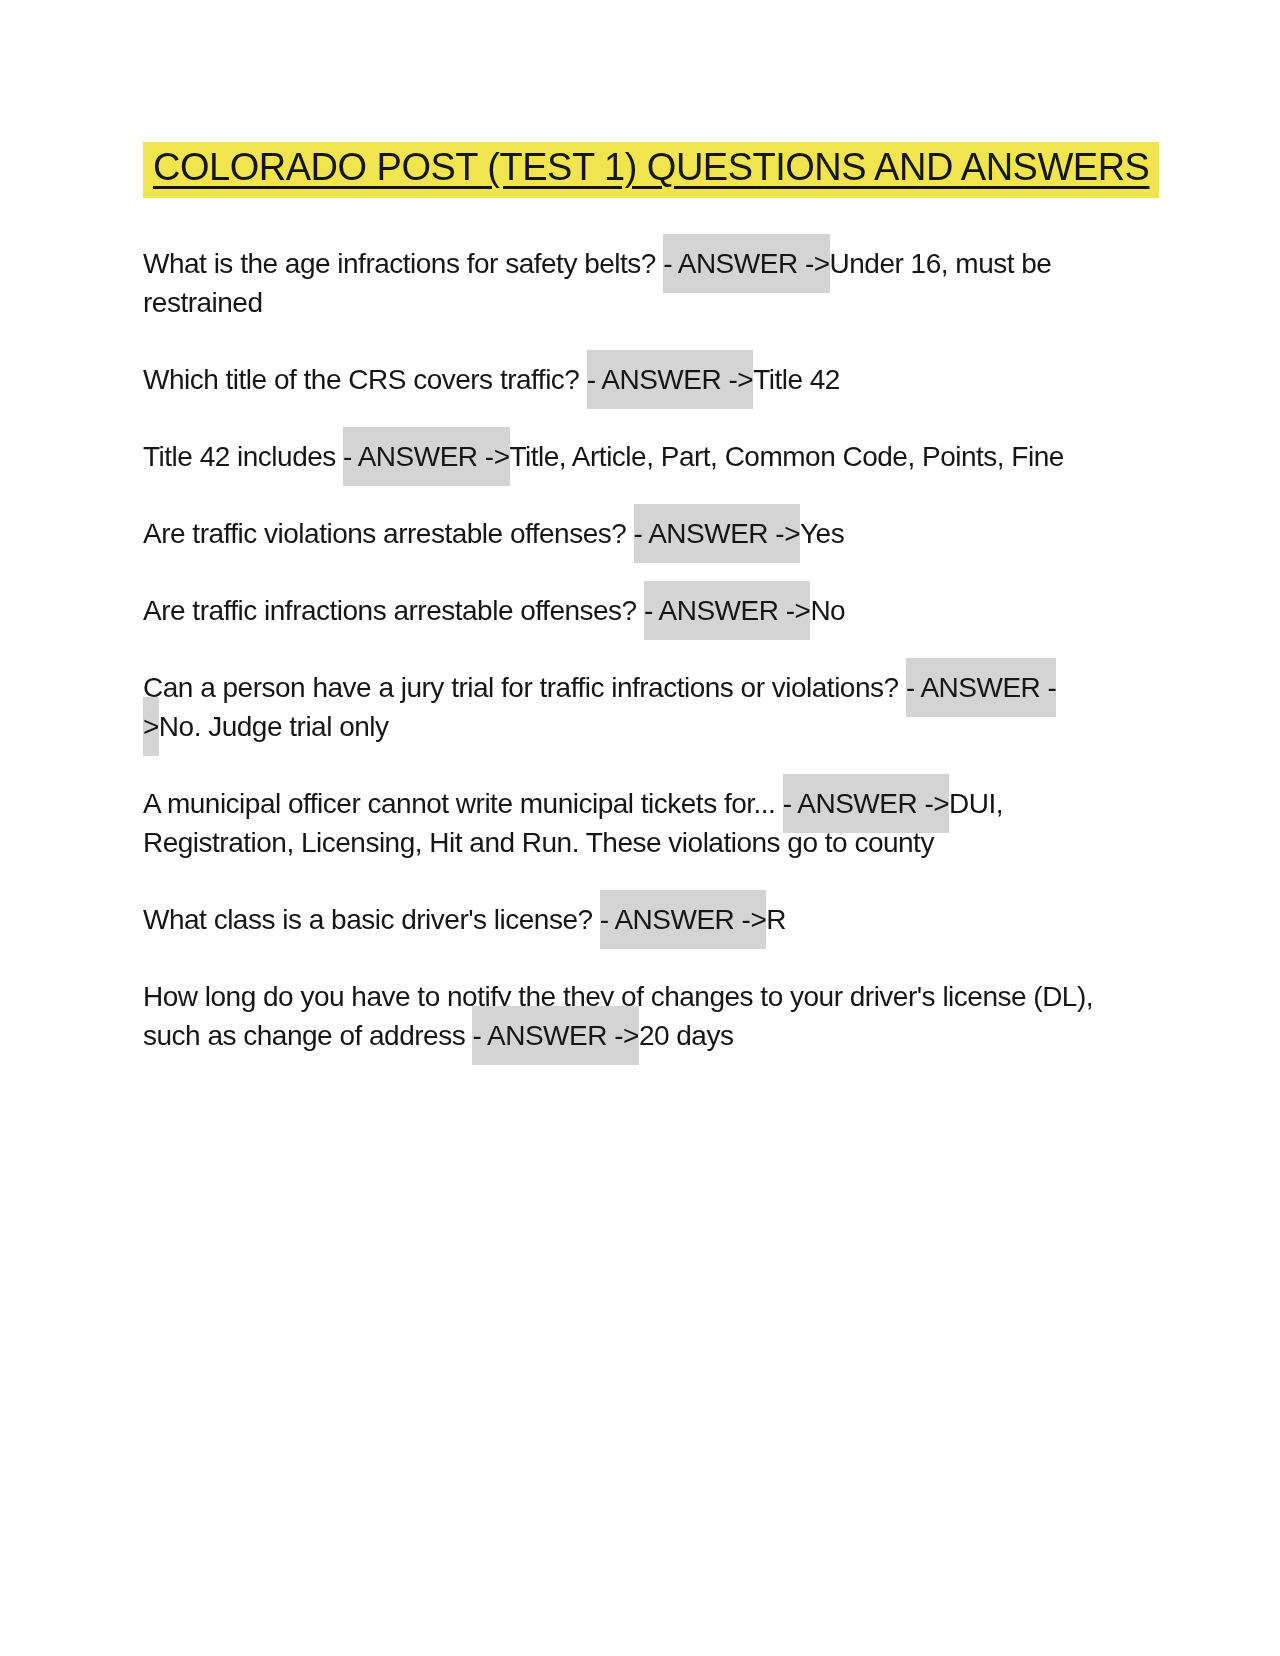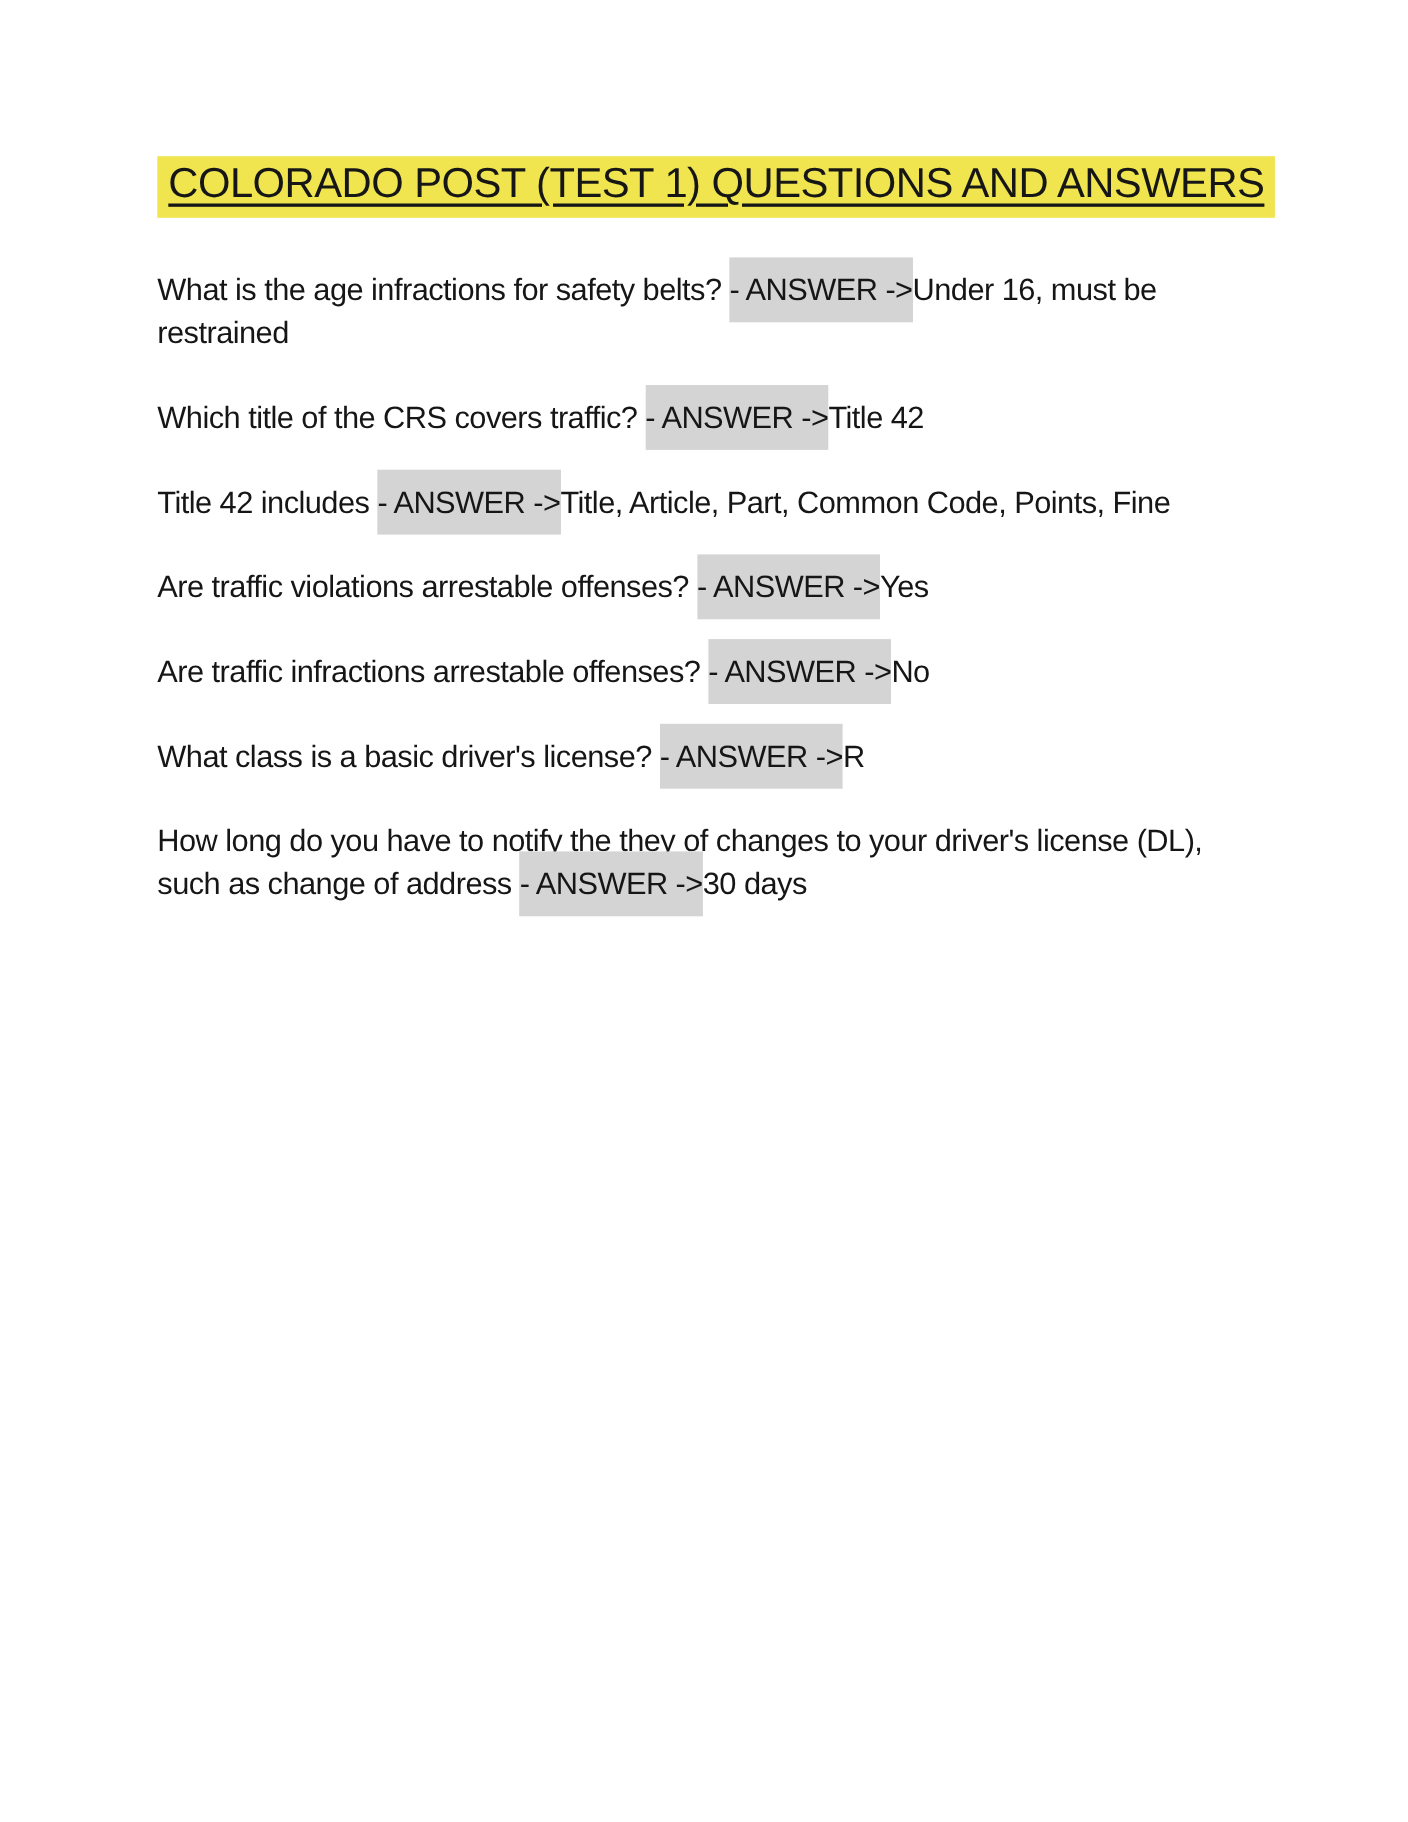--- a/index.html
+++ b/index.html
@@ -66,22 +66,24 @@
   <p class="qa"><span class="q-text">What is the age infractions for safety belts? </span><span class="marker">- ANSWER -&gt;</span><span class="a-text">Under 16, must be restrained</span></p>
 
   <p class="qa"><span class="q-text">Which title of the CRS covers traffic? </span><span class="marker">- ANSWER -&gt;</span><span class="a-text">Title 42</span></p>
 
   <p class="qa"><span class="q-text">Title 42 includes </span><span class="marker">- ANSWER -&gt;</span><span class="a-text">Title, Article, Part, Common Code, Points, Fine</span></p>
 
   <p class="qa"><span class="q-text">Are traffic violations arrestable offenses? </span><span class="marker">- ANSWER -&gt;</span><span class="a-text">Yes</span></p>
 
   <p class="qa"><span class="q-text">Are traffic infractions arrestable offenses? </span><span class="marker">- ANSWER -&gt;</span><span class="a-text">No</span></p>
 
+  <p class="qa"><span class="q-text">Can a person have a jury trial for traffic infractions or violations? </span><span class="marker">- ANSWER -&gt;</span><span class="a-text">No. Judge trial only</span></p>
 
+  <p class="qa"><span class="q-text">A municipal officer cannot write municipal tickets for... </span><span class="marker">- ANSWER -&gt;</span><span class="a-text">DUI, Registration, Licensing, Hit and Run. These violations go to county</span></p>
 
 
   <p class="qa"><span class="q-text">What class is a basic driver's license? </span><span class="marker">- ANSWER -&gt;</span><span class="a-text">R</span></p>
 
-  <p class="qa"><span class="q-text">How long do you have to notify the they of changes to your driver's license (DL), such as change of address </span><span class="marker">- ANSWER -&gt;</span><span class="a-text">30 days</span></p>
+  <p class="qa"><span class="q-text">How long do you have to notify the they of changes to your driver's license (DL), such as change of address </span><span class="marker">- ANSWER -&gt;</span><span class="a-text">20 days</span></p>
 
 
 </div>
 </div>
 
 </body></html>

